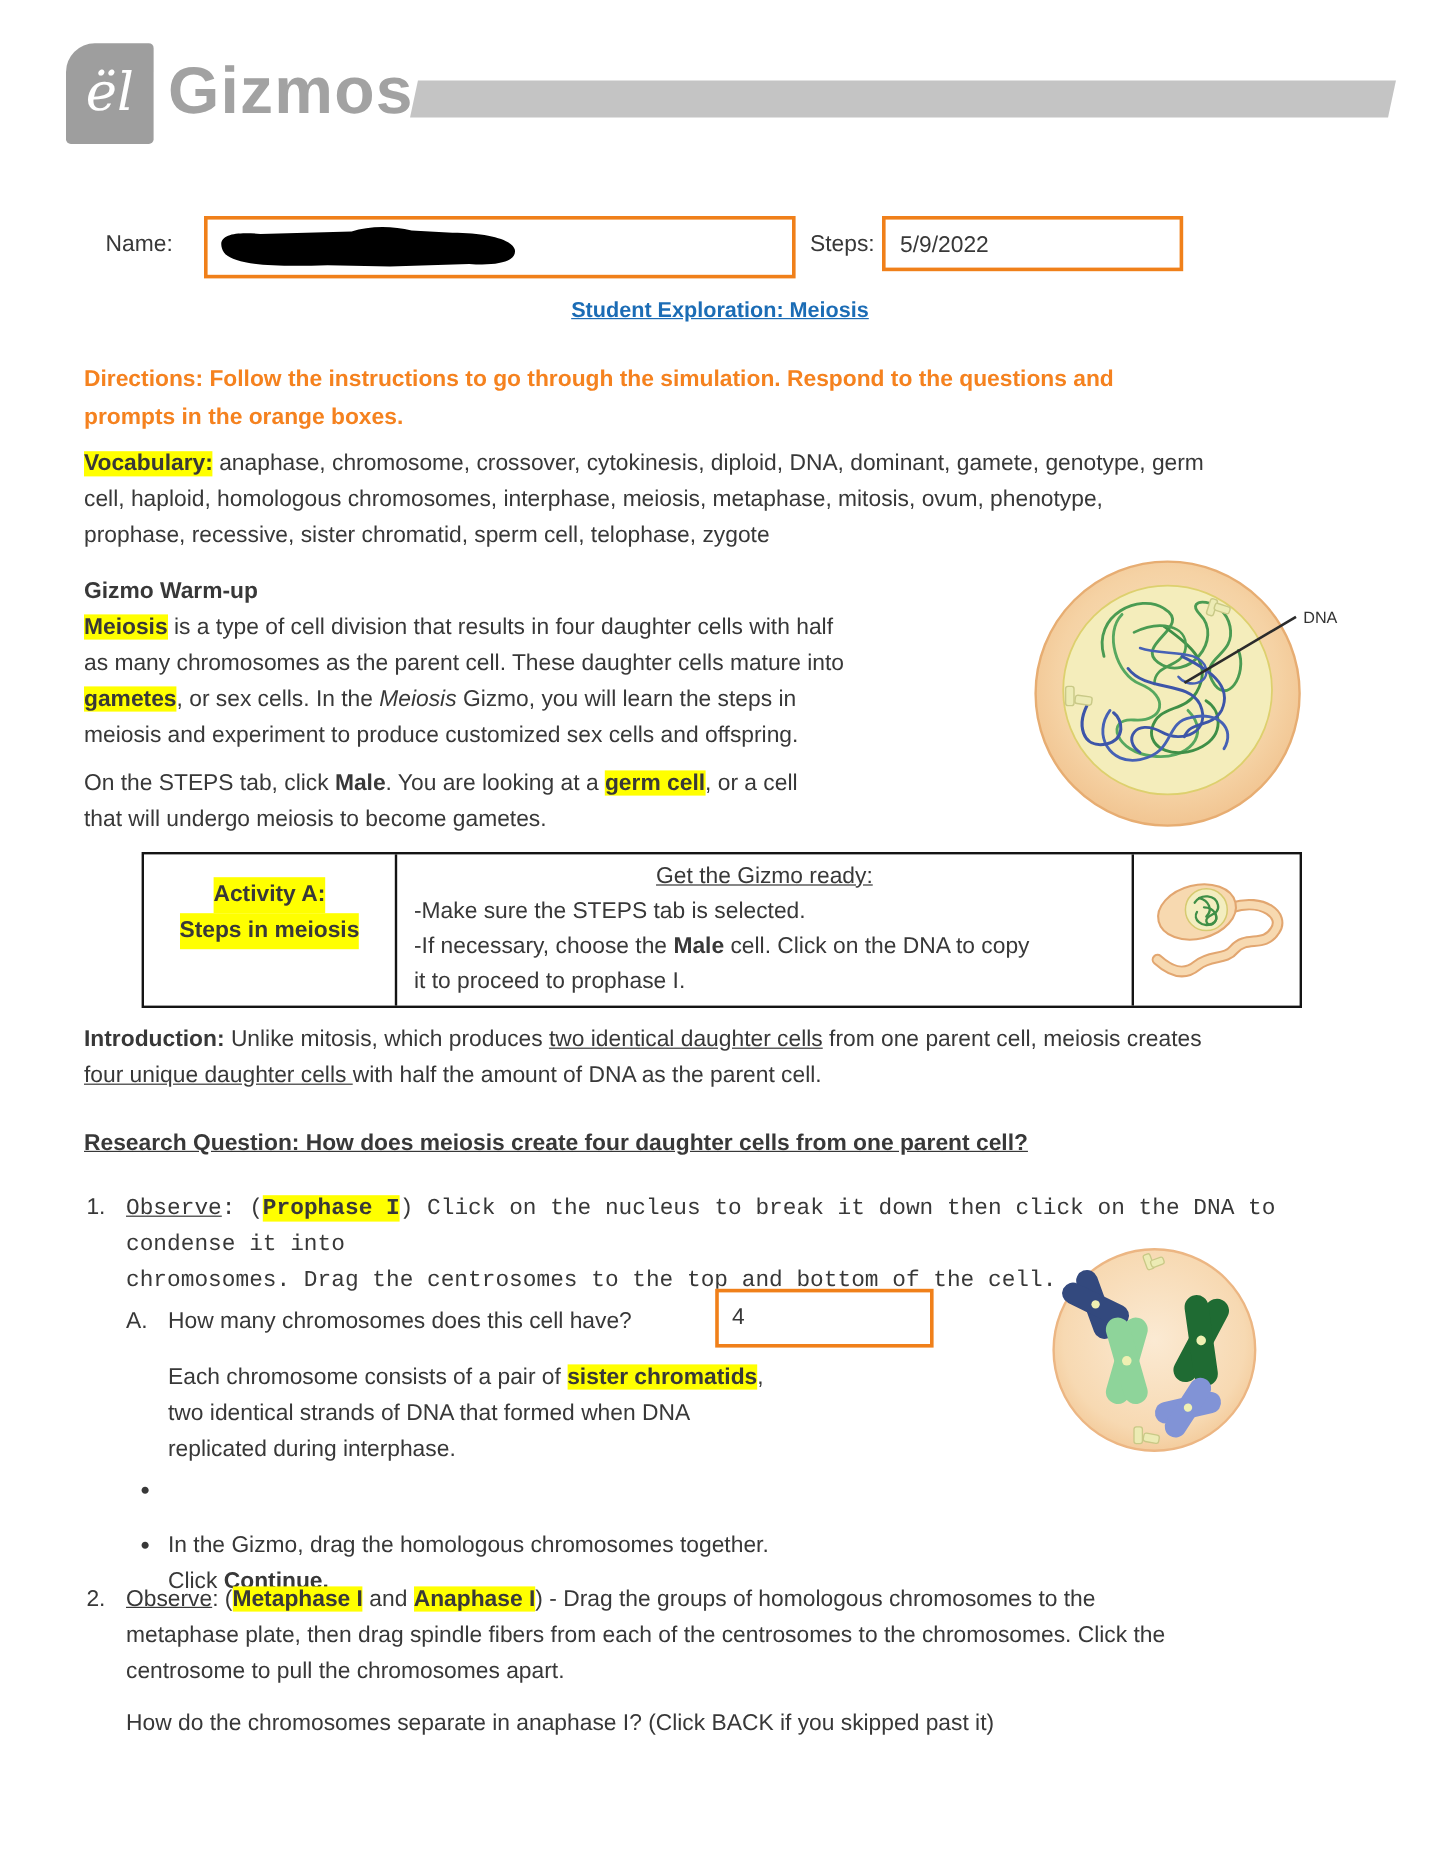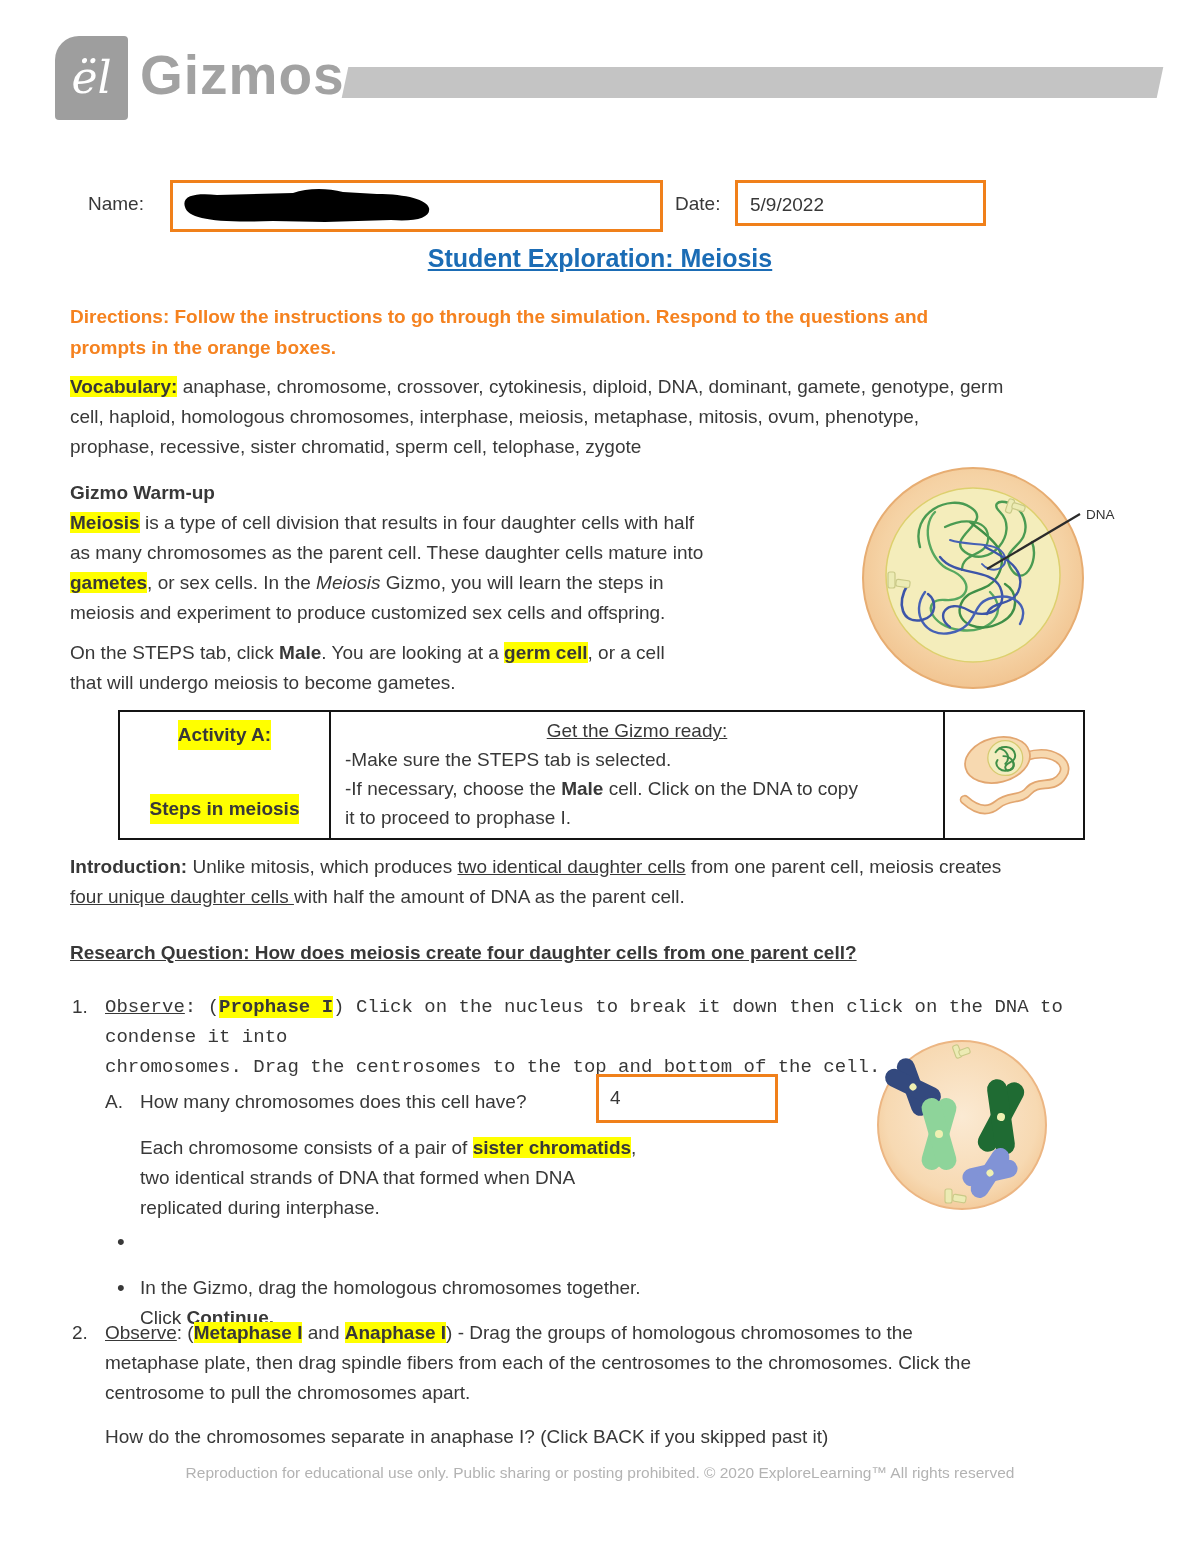--- a/index.html
+++ b/index.html
@@ -18,35 +18,35 @@
   .logo-glyph{font-family:"DejaVu Serif",serif;font-style:italic;color:#ffffff;font-size:44px;line-height:1;}
   .logo-text{left:140px;top:46px;font-size:55px;line-height:58px;font-weight:bold;color:#a2a2a2;letter-spacing:1px;}
   .banner{left:345px;top:67px;width:815px;height:31px;background:#c4c4c4;transform:skewX(-12deg);}
 
   
   .field-label{font-size:19px;}
   .name-box{left:170px;top:180px;width:487px;height:46px;border:3px solid #f0801a;background:#fff;}
   .date-box{left:735px;top:180px;width:251px;height:46px;border:3px solid #f0801a;background:#fff;
             padding:7px 0 0 12px;box-sizing:border-box;}
 
-  .title{left:0;top:243px;width:100%;text-align:center;font-size:25px;font-weight:bold;
+  .title{left:0;top:243px;width:100%;text-align:center;font-size:18px;font-weight:bold;
          color:#1b6cb5;text-decoration:underline;}
   .directions{left:70px;top:301px;width:1080px;font-weight:bold;color:#f5821f;line-height:31px;}
   .vocab{left:70px;top:372px;width:1082px;}
 
   .warmup-h{left:70px;top:478px;font-weight:bold;}
   .warmup-p1{left:70px;top:508px;width:750px;}
   .warmup-p2{left:70px;top:638px;width:750px;}
 
   .germ-svg{left:850px;top:452px;}
 
   
   .acttable{left:118px;top:710px;width:967px;height:130px;border:2px solid #141414;display:flex;box-sizing:border-box;}
   .acttable .c1{width:211px;border-right:2px solid #141414;box-sizing:border-box;display:flex;flex-direction:column;
-                align-items:center;justify-content:space-between;padding:8px 0 14px 0;font-weight:bold;}
+                align-items:center;padding:19px 0 14px 0;font-weight:bold;}
   .acttable .c2{flex:1;border-right:2px solid #141414;box-sizing:border-box;padding:4px 14px 0 14px;line-height:29px;}
   .acttable .c2 .gh{display:block;text-align:center;text-decoration:underline;}
   .acttable .c3{width:138px;display:flex;align-items:center;justify-content:center;}
 
   .intro{left:70px;top:852px;width:1082px;}
   .research{left:70px;top:938px;font-weight:bold;text-decoration:underline;}
 
   .num{font-size:19px;}
   .q1num{left:72px;top:992px;}
   .q1body{left:105px;top:992px;width:1040px;font-family:Liberation Mono, monospace;}
@@ -79,21 +79,21 @@
   </div>
   <div class="abs logo-text">Gizmos</div>
   <div class="abs banner"></div>
 
   <div class="abs field-label" style="left:88px;top:189px;">Name:</div>
   <div class="abs name-box">
     <svg width="300" height="40" style="position:absolute;left:2px;top:2px;">
       <path d="M10,22 C6,10 22,8 42,10 L118,8 C132,3 152,3 168,7 L202,9 C232,9 252,15 254,23 C256,32 242,37 216,35 L150,37 L98,36 C40,38 13,34 10,22 Z" fill="#000000"></path>
     </svg>
   </div>
-  <div class="abs field-label" style="left:675px;top:189px;">Date:</div>
+  <div class="abs field-label" style="left:675px;top:189px;">Steps:</div>
   <div class="abs date-box">
     <span>5/9/2022</span>
   </div>
 
   <div class="abs title">Student Exploration: Meiosis</div>
 
   <div class="abs directions pre">Directions: Follow the instructions to go through the simulation. Respond to the questions and
 prompts in the orange boxes.</div>
 
   <div class="abs vocab pre"><span class="hl">Vocabulary:</span><span> anaphase, chromosome, crossover, cytokinesis, diploid, DNA, dominant, gamete, genotype, germ
@@ -228,15 +228,14 @@
     <span class="pre"><span>In the Gizmo, drag the homologous chromosomes together.
 Click </span><span class="b">Continue.</span></span>
   </div>
 
   <div class="abs num q2num">2.</div>
   <div class="abs followup">How do the chromosomes separate in anaphase I? (Click BACK if you skipped past it)</div>
   <div class="abs q2body pre"><span class="u">Observe</span><span>: (</span><span class="hl">Metaphase I</span><span> and </span><span class="hl">Anaphase I</span><span>) - Drag the groups of homologous chromosomes to the
 metaphase plate, then drag spindle fibers from each of the centrosomes to the chromosomes. Click the
 centrosome to pull the chromosomes apart.</span></div>
 
-  <div class="abs footer">Reproduction for educational use only. Public sharing or posting prohibited. © 2020 ExploreLearning™ All rights reserved</div>
 
 </div>
 
 </body></html>

